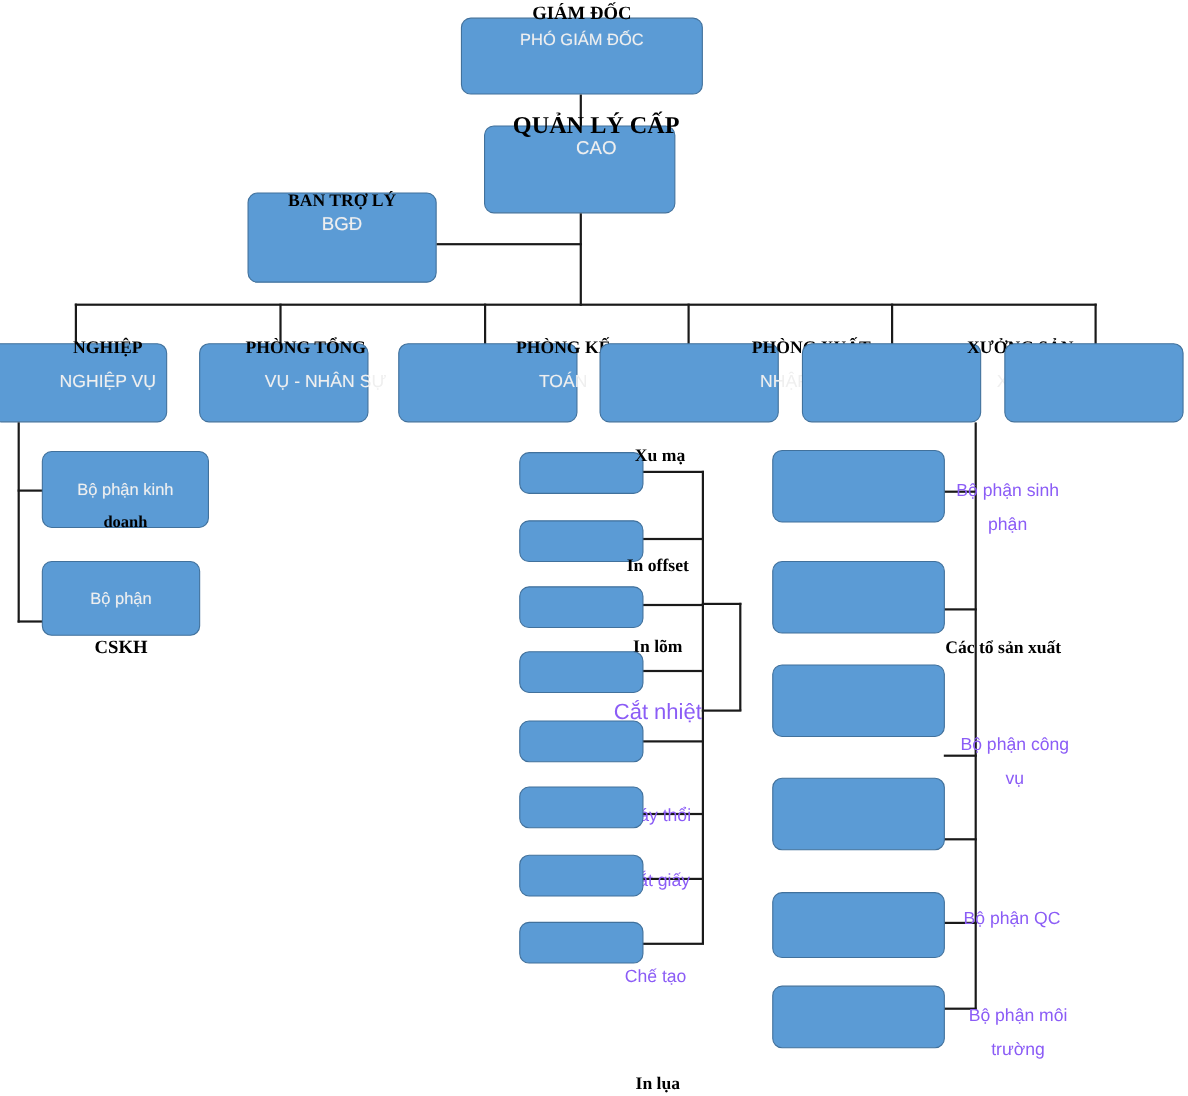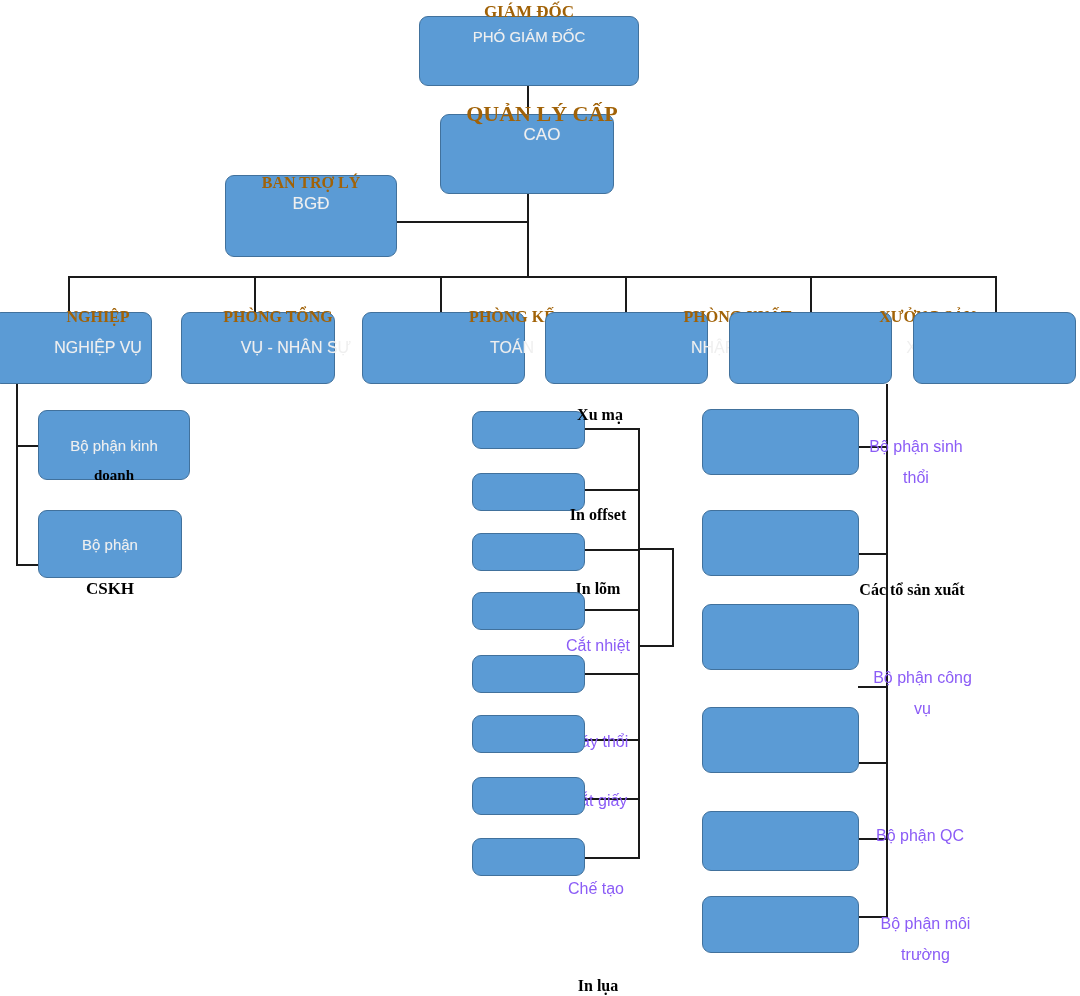--- a/index.html
+++ b/index.html
@@ -26,21 +26,21 @@
   
   .lbl {
     position: absolute;
     text-align: center;
     line-height: 1.33;
     white-space: pre-line;
     pointer-events: none;
   }
   
   .cap-dark {
-    color: #a16207;
+    color: #000000;
     font-family: "Liberation Serif", serif;
     font-weight: 700;
   }
   
   .cap-light {
     color: #efefef;
     font-family: "Liberation Sans", sans-serif;
     font-weight: 400;
     text-shadow: 0 0 1px rgba(255,255,255,.35);
   }
@@ -146,21 +146,21 @@
   <div class="box" style="left:472px; top:411px; width:113px; height:38px;"></div>
   <div class="lbl cap-greydark" style="left:540px; top:404px; width:120px; font-size:16px;">Xu mạ</div>
 
   <div class="box" style="left:472px; top:473px; width:113px; height:38px;"></div>
   <div class="lbl cap-greydark" style="left:538px; top:504px; width:120px; font-size:16px;">In offset</div>
 
   <div class="box" style="left:472px; top:533px; width:113px; height:38px;"></div>
   <div class="lbl cap-greydark" style="left:538px; top:578px; width:120px; font-size:16px;">In lõm</div>
 
   <div class="box" style="left:472px; top:592px; width:113px; height:38px;"></div>
-  <div class="lbl cap-grey" style="left:538px; top:635px; width:120px; font-size:16px;">Cắt nhiệt</div>
+  <div class="lbl cap-grey" style="left:538px; top:635px; width:120px; font-size:20px;">Cắt nhiệt</div>
 
   <div class="box" style="left:472px; top:655px; width:113px; height:38px;"></div>
   <div class="lbl cap-grey" style="left:538px; top:731px; width:120px; font-size:16px;">Máy thổi</div>
 
   <div class="box" style="left:472px; top:715px; width:113px; height:38px;"></div>
   <div class="lbl cap-grey" style="left:538px; top:790px; width:120px; font-size:16px;">Cắt giấy</div>
 
   <div class="box" style="left:472px; top:777px; width:113px; height:38px;"></div>
   <div class="lbl cap-grey" style="left:536px; top:878px; width:120px; font-size:16px;">Chế tạo</div>
 
@@ -171,21 +171,21 @@
 
   <div class="ln-h" style="left:858px; top:446px; width:30px;"></div>
   <div class="ln-h" style="left:858px; top:553px; width:30px;"></div>
   <div class="ln-h" style="left:858px; top:686px; width:30px;"></div>
   <div class="ln-h" style="left:858px; top:762px; width:30px;"></div>
   <div class="ln-h" style="left:858px; top:838px; width:30px;"></div>
   <div class="ln-h" style="left:858px; top:916px; width:30px;"></div>
 
   <div class="box" style="left:702px; top:409px; width:157px; height:66px;"></div>
   <div class="lbl cap-grey" style="left:836px; top:436px; width:160px; font-size:16px;">Bộ phận sinh</div>
-  <div class="lbl cap-grey" style="left:836px; top:467px; width:160px; font-size:16px;">thổi</div>
+  <div class="lbl cap-grey" style="left:836px; top:467px; width:160px; font-size:16px;">phận</div>
 
   <div class="box" style="left:702px; top:510px; width:157px; height:66px;"></div>
   <div class="lbl cap-greydark" style="left:822px; top:579px; width:180px; font-size:16px;">Các tổ sản xuất</div>
 
   <div class="box" style="left:702px; top:604px; width:157px; height:66px;"></div>
   <div class="lbl cap-grey" style="left:840px; top:667px; width:165px; font-size:16px;">Bộ phận công</div>
   <div class="lbl cap-grey" style="left:840px; top:698px; width:165px; font-size:16px;">vụ</div>
 
   <div class="box" style="left:702px; top:707px; width:157px; height:66px;"></div>
   <div class="lbl cap-grey" style="left:840px; top:825px; width:160px; font-size:16px;">Bộ phận QC</div>

